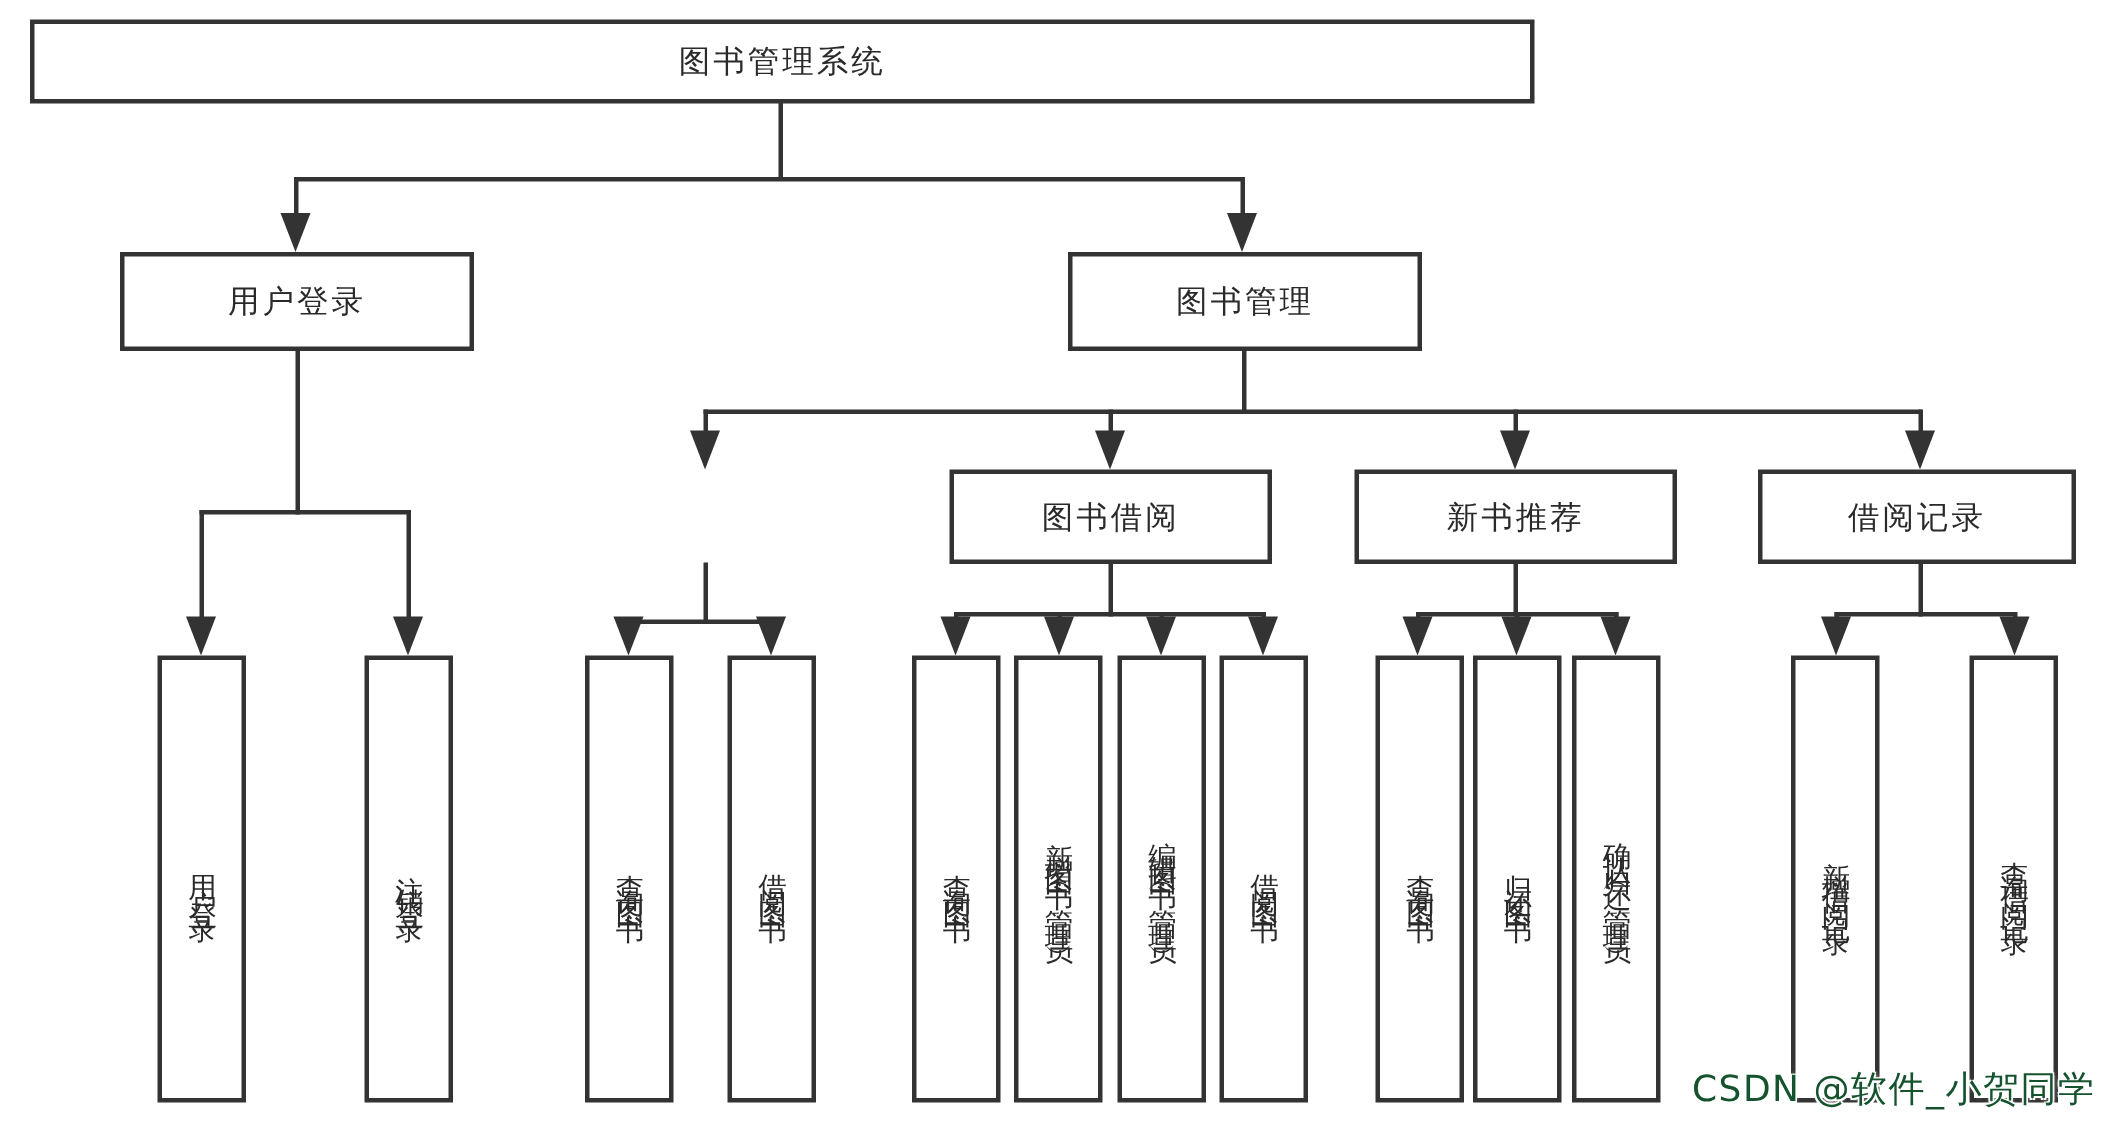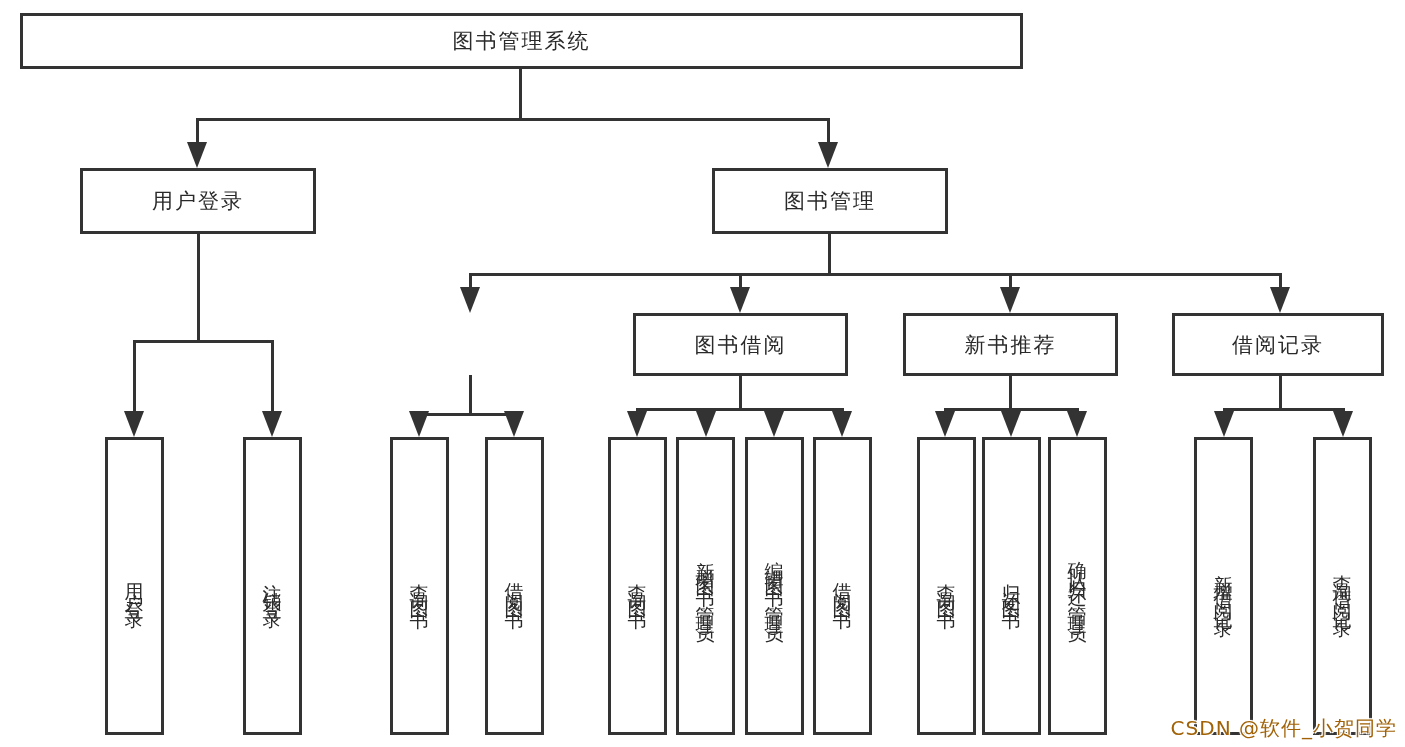--- a/index.html
+++ b/index.html
@@ -37,22 +37,22 @@
   
   .ar{
     position:absolute;width:0;height:0;
     border-left:10px solid transparent;
     border-right:10px solid transparent;
     border-top:26px solid #333333;
   }
   .watermark{
     position:absolute;
     right:8px;bottom:5px;
-    font-size:20px;
-    color:#a16207;
+    font-size:24px;
+    color:#14532d;
     letter-spacing:1px;
     white-space:nowrap;
     z-index:10;
     text-shadow:-1px -1px 0 #ffffff,1px -1px 0 #ffffff,-1px 1px 0 #ffffff,1px 1px 0 #ffffff,0 0 3px #ffffff;
   }
 </style>
 </head>
 <body>
 
 <div class="canvas">

